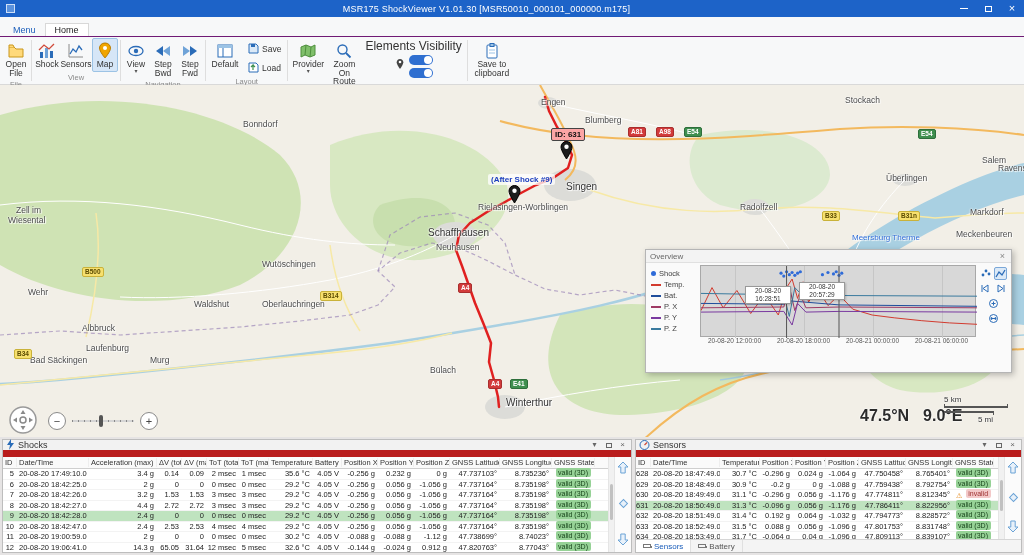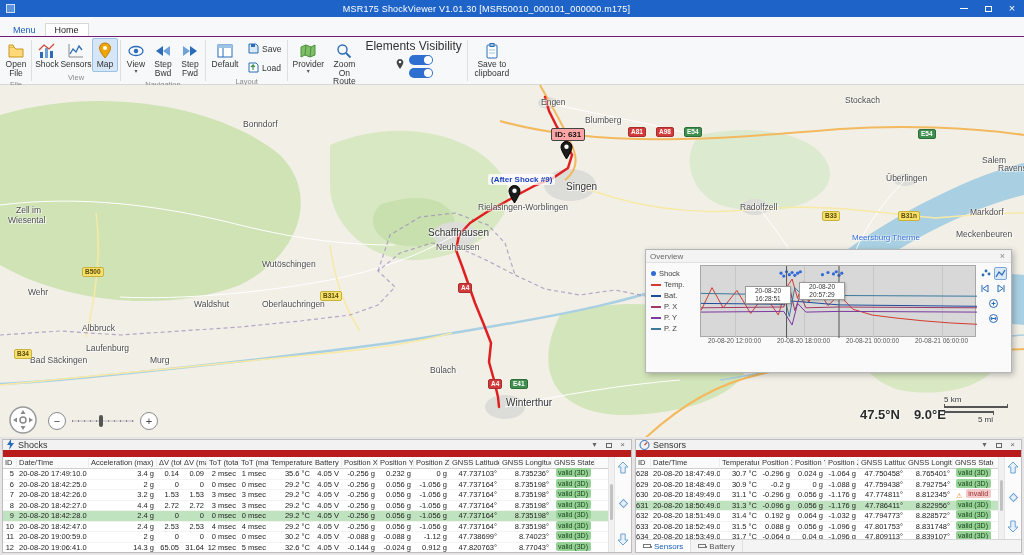--- a/index.html
+++ b/index.html
@@ -50,21 +50,21 @@
 .marker-label{position:absolute;background:#fca5a5;border:1px solid #444;border-radius:2px;padding:0 3px;font-size:8px;font-weight:bold;line-height:11px;color:#111;white-space:nowrap}
 .marker-label.shock{background:rgba(255,255,255,.75);border:none;color:#1d3fbf}
 .pin{position:absolute;width:13px;height:19px}
 
 
 .map-nav{position:absolute;left:8px;top:320px;display:flex;align-items:center;gap:10px}
 .zoomslider{display:flex;align-items:center;gap:6px}
 .zbtn{width:18px;height:18px;border-radius:50%;background:#fff;border:1px solid #8a8a8a;display:flex;align-items:center;justify-content:center;font-size:11px;color:#444;line-height:1}
 .ztrack{width:62px;height:2px;background:repeating-linear-gradient(90deg,#888 0 1px,#d5d5d5 1px 6px);position:relative}
 .zhandle{position:absolute;left:44%;top:-5px;width:4px;height:12px;background:#555;border-radius:2px}
-.coords{position:absolute;left:860px;top:322px;display:flex;gap:14px;font-size:13px;font-weight:bold;color:#2b2b2b;text-shadow:0 0 2px #fff,0 0 2px #fff}
+.coords{position:absolute;left:860px;top:322px;display:flex;gap:14px;font-size:16px;font-weight:bold;color:#2b2b2b;text-shadow:0 0 2px #fff,0 0 2px #fff}
 .scalebar{position:absolute;left:944px;top:310px;font-size:8px;color:#333;text-shadow:0 0 2px #fff,0 0 2px #fff}
 .km-label{width:64px;padding-right:1px}
 .km-line{width:64px;height:4px;border-left:1.5px solid #555;border-right:1.5px solid #555;border-bottom:2px solid #555}
 .mi-line{width:50px;height:4px;border-left:1.5px solid #555;border-right:1.5px solid #555;border-top:2px solid #555;margin-top:3px}
 .mi-label{text-align:right;width:50px;padding-right:1px}
 
 
 .overview{position:absolute;left:645px;top:164px;width:367px;height:124px;background:#fafafa;border:1px solid #b5b5b5;box-shadow:2px 2px 6px rgba(0,0,0,.25);display:flex;flex-direction:column}
 .ovhead{height:13px;display:flex;align-items:center;padding:0 4px;font-size:8px;color:#666;border-bottom:1px solid #e0e0e0;background:#f3f3f3}
 .ovhead .sp{flex:1}

